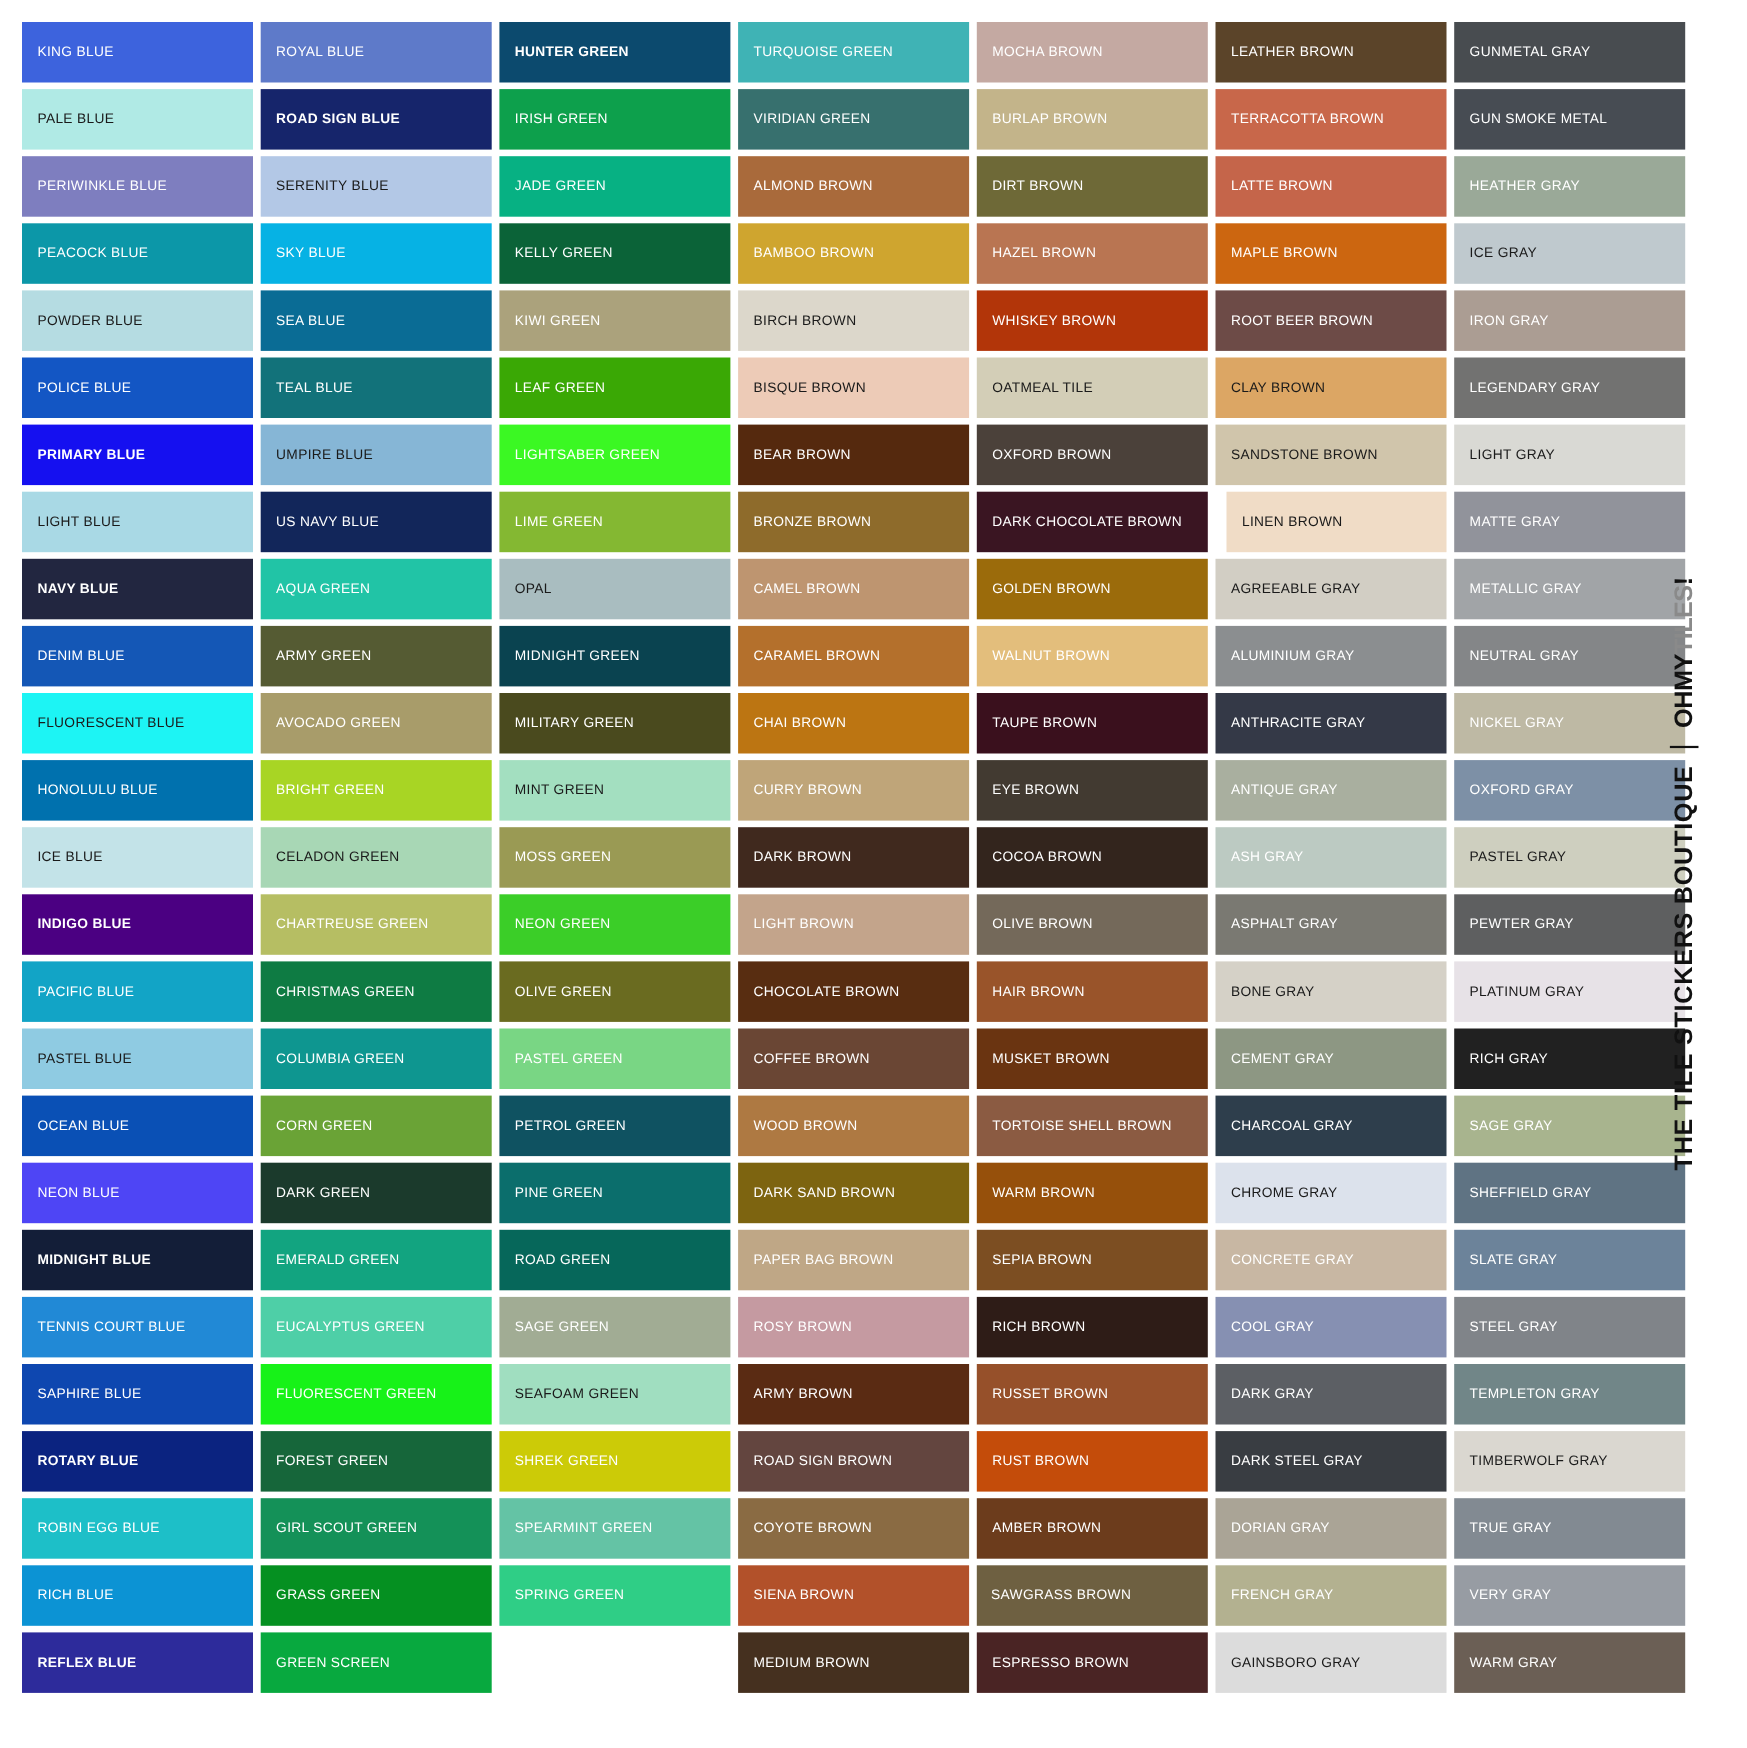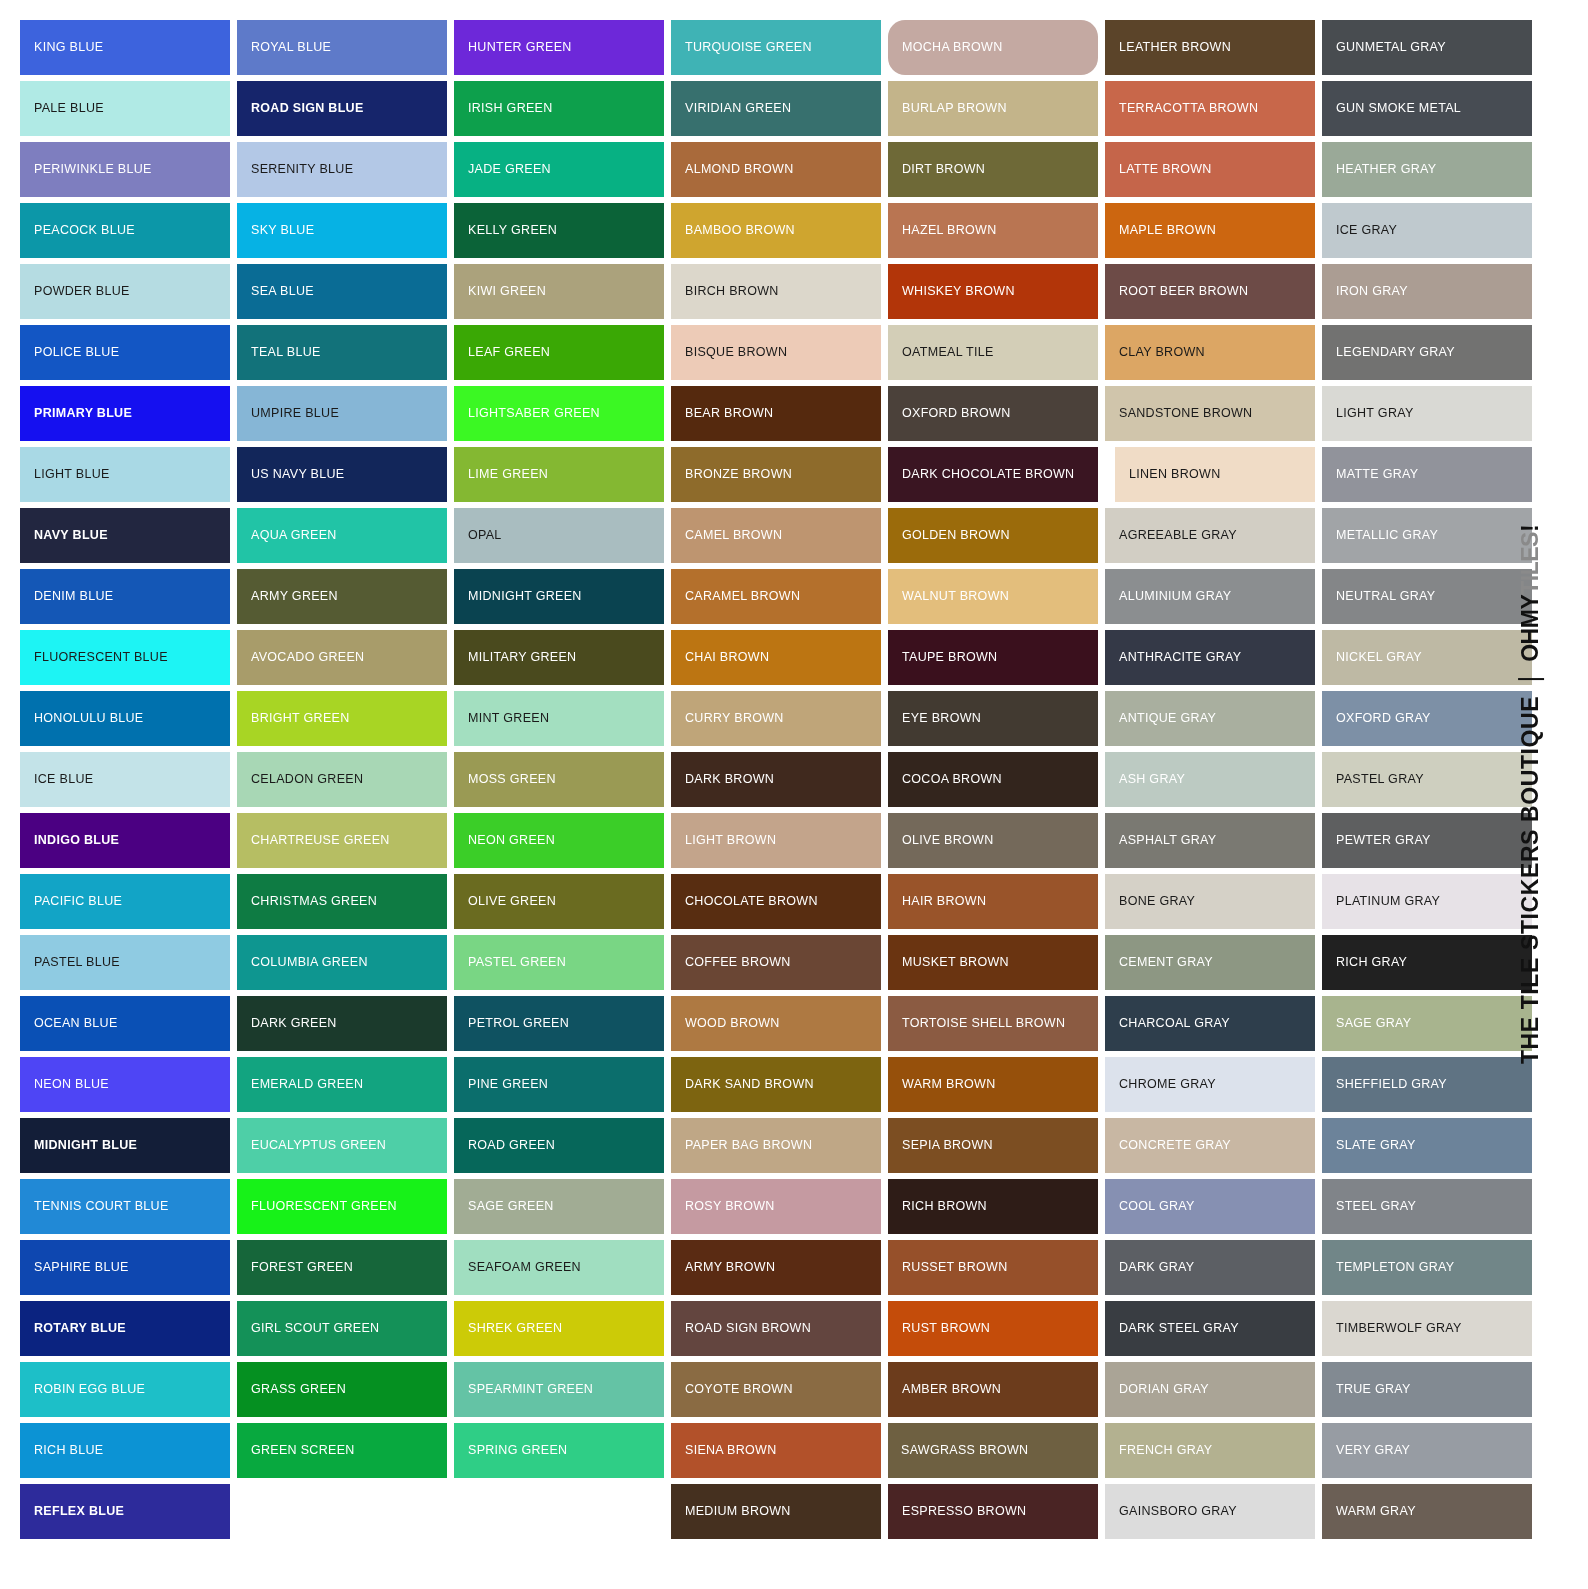--- a/index.html
+++ b/index.html
@@ -134,31 +134,32 @@
         <div class="swatch dark-text" style="background: rgb(134, 182, 214);">UMPIRE BLUE</div>
         <div class="swatch light-text" style="background: rgb(18, 38, 90);">US NAVY BLUE</div>
         <div class="swatch light-text" style="background: rgb(33, 196, 166);">AQUA GREEN</div>
         <div class="swatch light-text" style="background: rgb(85, 91, 51);">ARMY GREEN</div>
         <div class="swatch light-text" style="background: rgb(168, 156, 106);">AVOCADO GREEN</div>
         <div class="swatch light-text" style="background: rgb(168, 213, 36);">BRIGHT GREEN</div>
         <div class="swatch dark-text" style="background: rgb(168, 215, 181);">CELADON GREEN</div>
         <div class="swatch light-text" style="background: rgb(182, 190, 99);">CHARTREUSE GREEN</div>
         <div class="swatch light-text" style="background: rgb(14, 123, 67);">CHRISTMAS GREEN</div>
         <div class="swatch light-text" style="background: rgb(14, 150, 144);">COLUMBIA GREEN</div>
+        <div class="swatch light-text" style="background: rgb(106, 163, 54);">CORN GREEN</div>
         <div class="swatch light-text" style="background: rgb(27, 58, 44);">DARK GREEN</div>
         <div class="swatch light-text" style="background: rgb(18, 164, 128);">EMERALD GREEN</div>
         <div class="swatch light-text" style="background: rgb(78, 207, 167);">EUCALYPTUS GREEN</div>
         <div class="swatch light-text" style="background: rgb(23, 242, 24);">FLUORESCENT GREEN</div>
         <div class="swatch light-text" style="background: rgb(22, 102, 58);">FOREST GREEN</div>
         <div class="swatch light-text" style="background: rgb(20, 145, 88);">GIRL SCOUT GREEN</div>
         <div class="swatch light-text" style="background: rgb(5, 144, 33);">GRASS GREEN</div>
         <div class="swatch light-text" style="background: rgb(8, 169, 63);">GREEN SCREEN</div>
       </div>
       <div class="swatch-column">
-        <div class="swatch light-text" style="background: #6d28d9;">HUNTER GREEN</div>
+        <div class="swatch light-text" style="background: #0c4a6e; font-weight: bold;">HUNTER GREEN</div>
         <div class="swatch light-text" style="background: rgb(13, 160, 76);">IRISH GREEN</div>
         <div class="swatch light-text" style="background: rgb(7, 177, 131);">JADE GREEN</div>
         <div class="swatch light-text" style="background: rgb(11, 99, 56);">KELLY GREEN</div>
         <div class="swatch light-text" style="background: rgb(171, 162, 124);">KIWI GREEN</div>
         <div class="swatch light-text" style="background: rgb(58, 168, 5);">LEAF GREEN</div>
         <div class="swatch light-text" style="background: rgb(59, 248, 35);">LIGHTSABER GREEN</div>
         <div class="swatch light-text" style="background: rgb(132, 184, 50);">LIME GREEN</div>
         <div class="swatch dark-text" style="background: rgb(169, 189, 192);">OPAL</div>
         <div class="swatch light-text" style="background: rgb(10, 67, 80);">MIDNIGHT GREEN</div>
         <div class="swatch light-text" style="background: rgb(74, 74, 30);">MILITARY GREEN</div>
@@ -197,21 +198,21 @@
         <div class="swatch light-text" style="background: rgb(125, 100, 16);">DARK SAND BROWN</div>
         <div class="swatch light-text" style="background: rgb(191, 167, 134);">PAPER BAG BROWN</div>
         <div class="swatch light-text" style="background: rgb(197, 154, 161);">ROSY BROWN</div>
         <div class="swatch light-text" style="background: rgb(90, 43, 19);">ARMY BROWN</div>
         <div class="swatch light-text" style="background: rgb(99, 69, 63);">ROAD SIGN BROWN</div>
         <div class="swatch light-text" style="background: rgb(138, 107, 67);">COYOTE BROWN</div>
         <div class="swatch light-text" style="background: rgb(178, 81, 42);">SIENA BROWN</div>
         <div class="swatch light-text" style="background: rgb(69, 48, 31);">MEDIUM BROWN</div>
       </div>
       <div class="swatch-column">
-        <div class="swatch light-text" style="background: rgb(196, 169, 162); border-radius: 17px;">MOCHA BROWN</div>
+        <div class="swatch light-text" style="background: rgb(196, 169, 162);">MOCHA BROWN</div>
         <div class="swatch light-text" style="background: rgb(195, 180, 138);">BURLAP BROWN</div>
         <div class="swatch light-text" style="background: rgb(110, 105, 55);">DIRT BROWN</div>
         <div class="swatch light-text" style="background: rgb(185, 117, 82);">HAZEL BROWN</div>
         <div class="swatch light-text" style="background: rgb(178, 53, 9);">WHISKEY BROWN</div>
         <div class="swatch dark-text" style="background: rgb(211, 206, 183);">OATMEAL TILE</div>
         <div class="swatch light-text" style="background: rgb(75, 65, 58);">OXFORD BROWN</div>
         <div class="swatch light-text" style="background: rgb(58, 21, 34);">DARK CHOCOLATE BROWN</div>
         <div class="swatch light-text" style="background: rgb(155, 107, 11);">GOLDEN BROWN</div>
         <div class="swatch light-text" style="background: rgb(227, 190, 124);">WALNUT BROWN</div>
         <div class="swatch light-text" style="background: rgb(58, 16, 29);">TAUPE BROWN</div>

